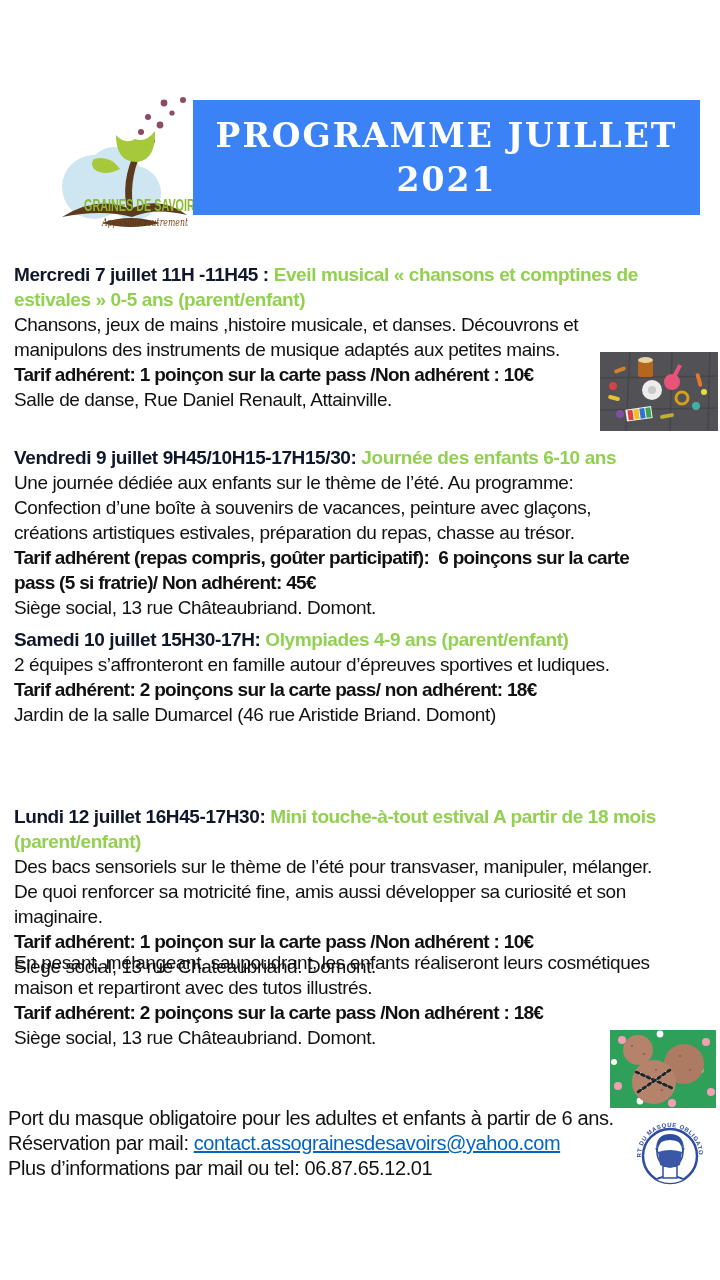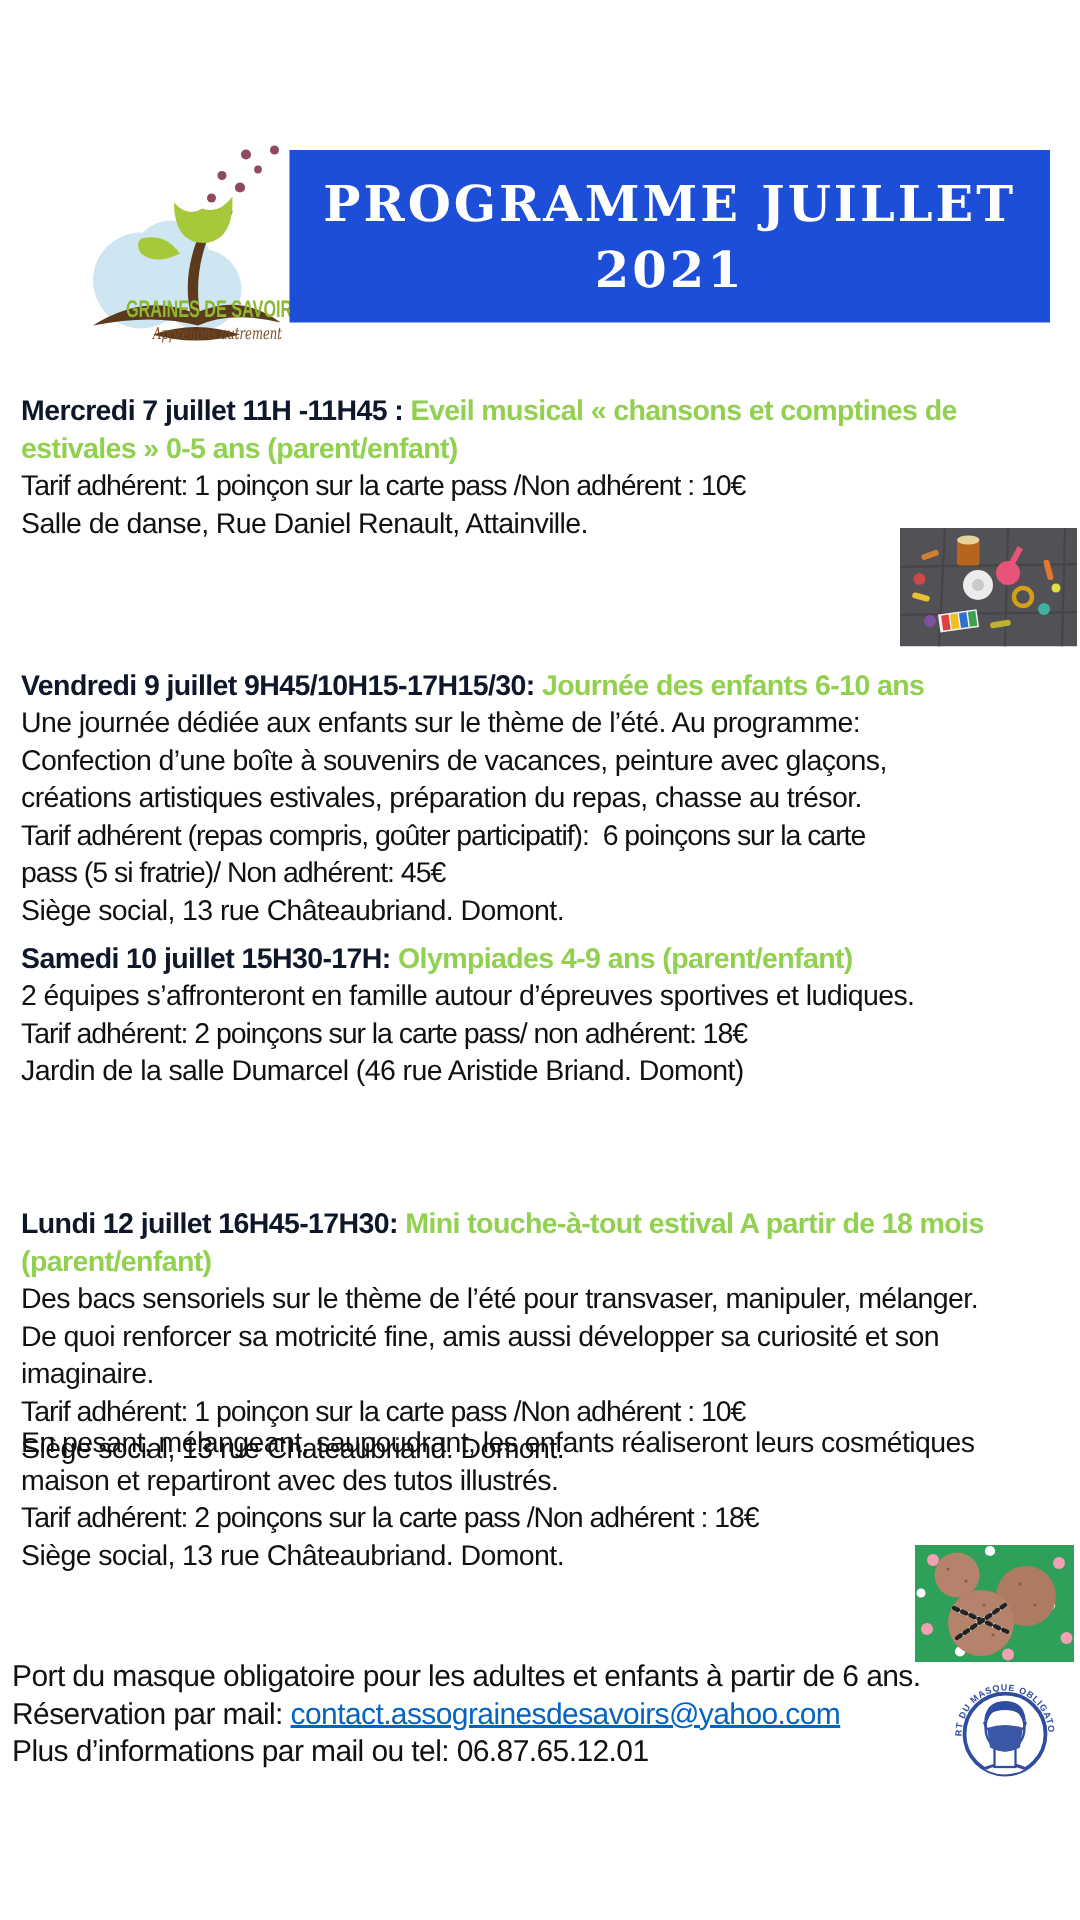--- a/index.html
+++ b/index.html
@@ -3,34 +3,34 @@
 <meta charset="utf-8">
 <style>
   html,body{margin:0;padding:0;}
   body{
     width:720px;height:1280px;position:relative;background:#ffffff;
     font-family:"Liberation Sans",sans-serif;overflow:hidden;color:#111;
   }
   .abs{position:absolute;}
   
   .banner{
-    left:193px;top:100px;width:507px;height:115px;background:#1d4ed8;
+    left:193px;top:100px;width:507px;height:115px;background:#3b82f6;
     display:flex;flex-direction:column;align-items:center;justify-content:center;
   }
   .banner .line{
     font-family:"DejaVu Serif",serif;font-weight:bold;color:#ffffff;
     font-size:33px;line-height:44px;letter-spacing:2px;white-space:pre;
   }
   
   .event{left:14px;width:706px;}
   .event p{margin:0;font-size:19px;line-height:25px;letter-spacing:-0.4px;white-space:pre;}
   .headline{font-weight:bold;}
   .headline .date{color:#0f172a;}
   .headline .title{color:#92d050;}
-  .tarif{font-weight:normal;letter-spacing:-0.7px !important;}
+  .tarif{font-weight:bold;letter-spacing:-0.7px !important;}
   
   .footer{left:8px;top:1106px;width:640px;}
   .footer p{margin:0;font-size:20px;line-height:25px;letter-spacing:-0.4px;white-space:pre;}
   .footer a{color:#0563c1;}
   .photo{display:block;}
 </style>
 </head>
 <body>
 
 <svg class="abs" style="left:42px;top:95px;" width="162" height="140" viewBox="0 0 162 140">
@@ -67,20 +67,22 @@
 </svg>
 
 <div class="abs banner">
   <div class="line">PROGRAMME JUILLET</div>
   <div class="line">2021</div>
 </div>
 
 <section class="abs event" style="top:262px;">
   <p class="headline"><span class="date">Mercredi 7 juillet 11H -11H45 : </span><span class="title">Eveil musical « chansons et comptines de
 estivales » 0-5 ans (parent/enfant)</span></p>
+  <p class="desc">Chansons, jeux de mains ,histoire musicale, et danses. Découvrons et
+manipulons des instruments de musique adaptés aux petites mains.</p>
   <p class="tarif">Tarif adhérent: 1 poinçon sur la carte pass /Non adhérent : 10€</p>
   <p class="loc">Salle de danse, Rue Daniel Renault, Attainville.</p>
 </section>
 
 <svg class="abs photo" style="left:600px;top:352px;" width="118" height="79" viewBox="0 0 118 79">
   <rect width="118" height="79" fill="#515156"></rect>
   <g stroke="#45454a" stroke-width="1.5">
     <line x1="30" y1="0" x2="26" y2="79"></line>
       <line x1="72" y1="0" x2="70" y2="79"></line>
     <line x1="110" y1="0" x2="108" y2="79"></line>

